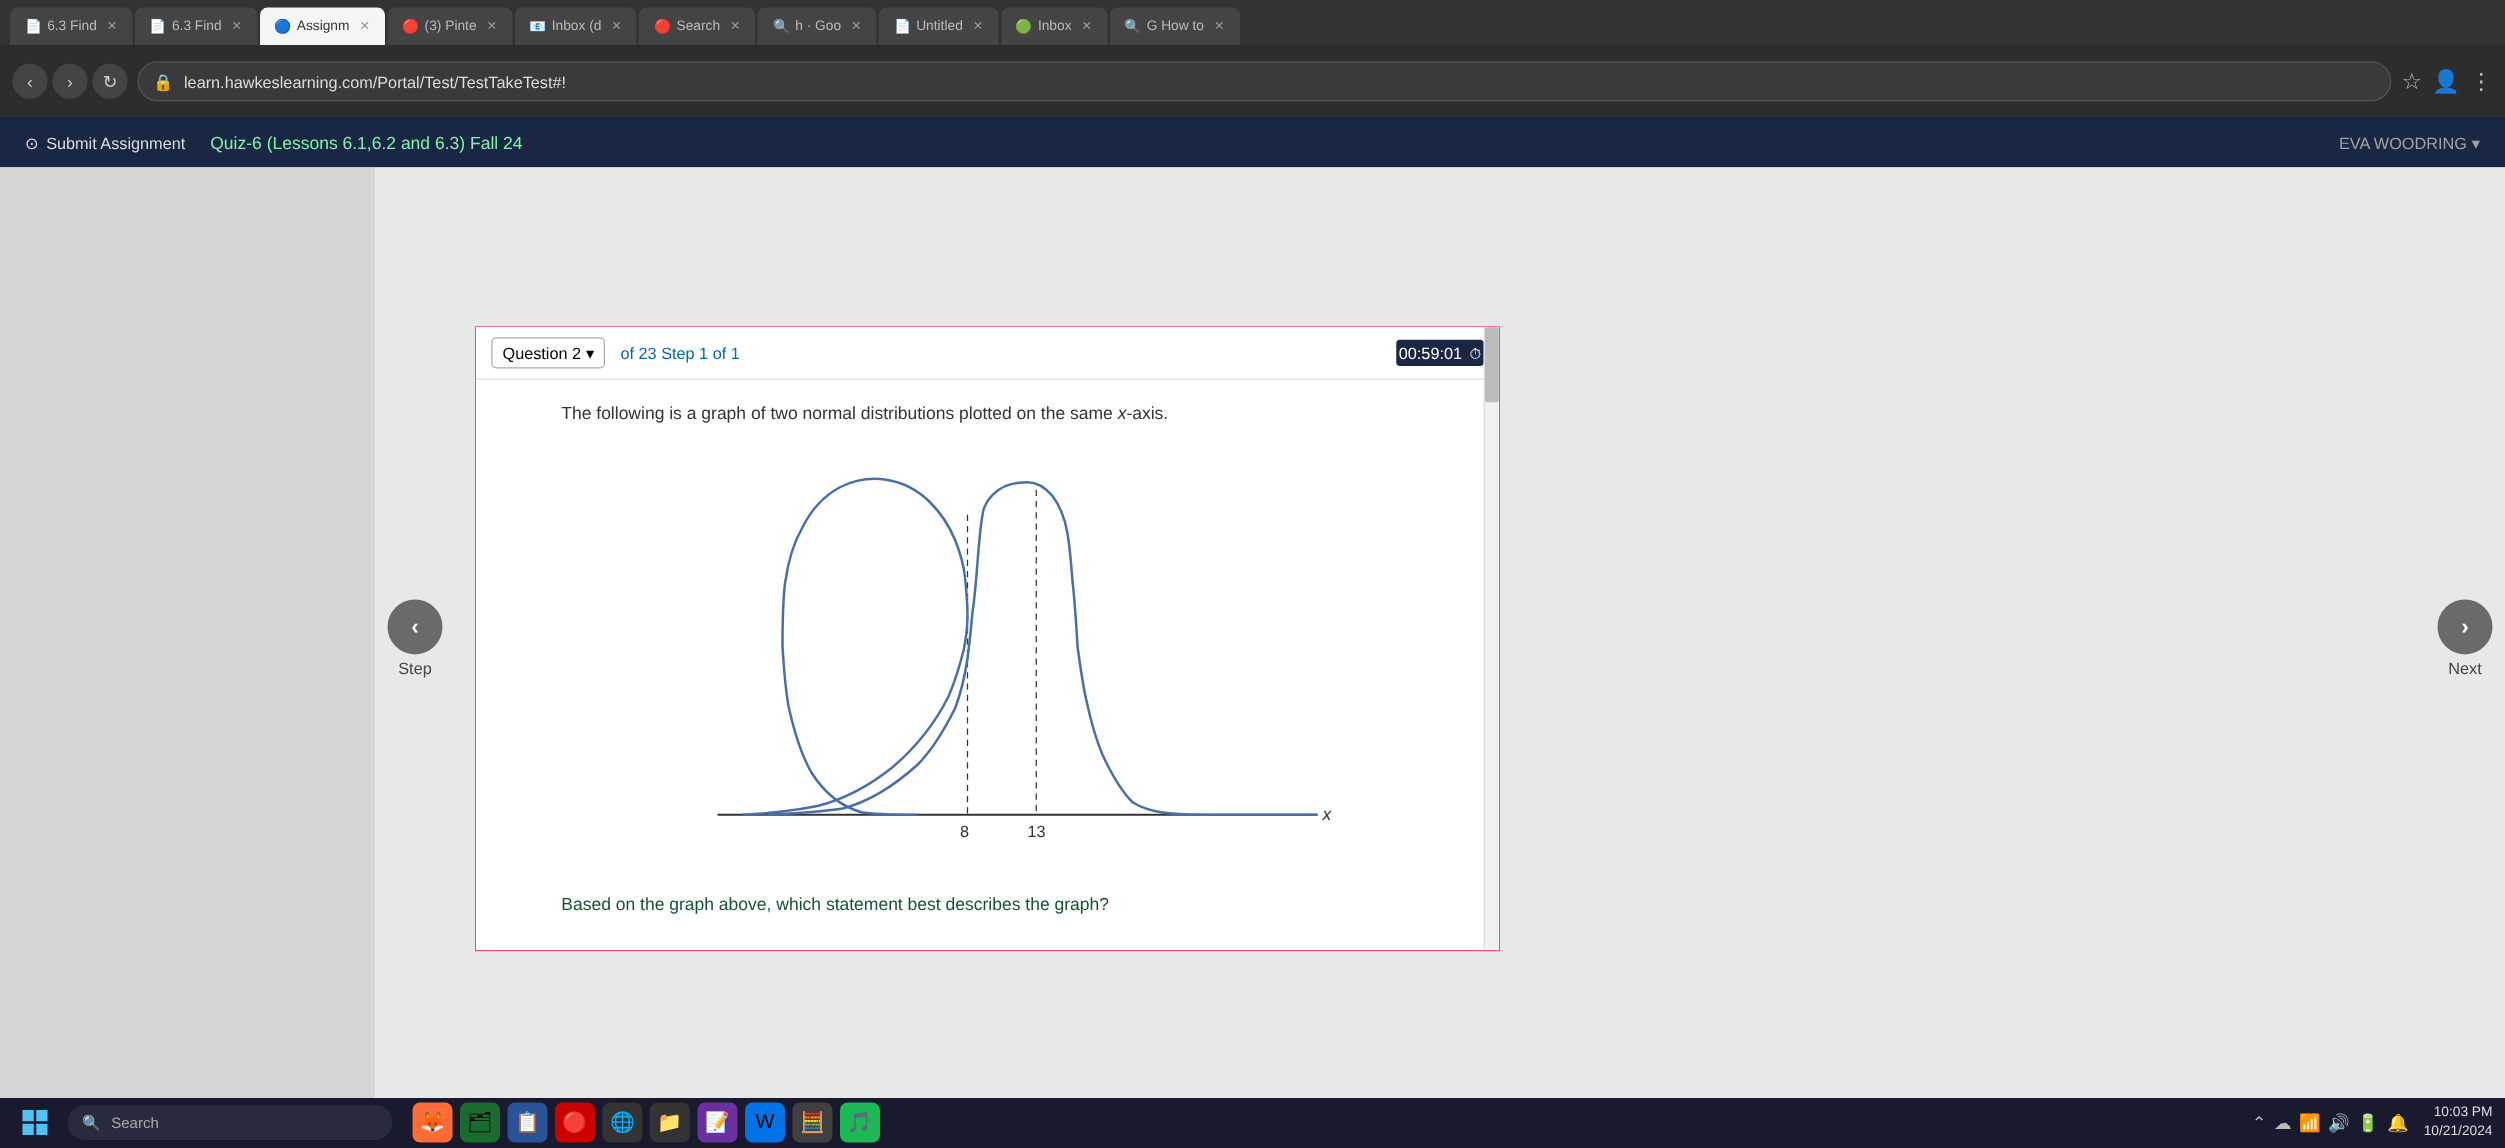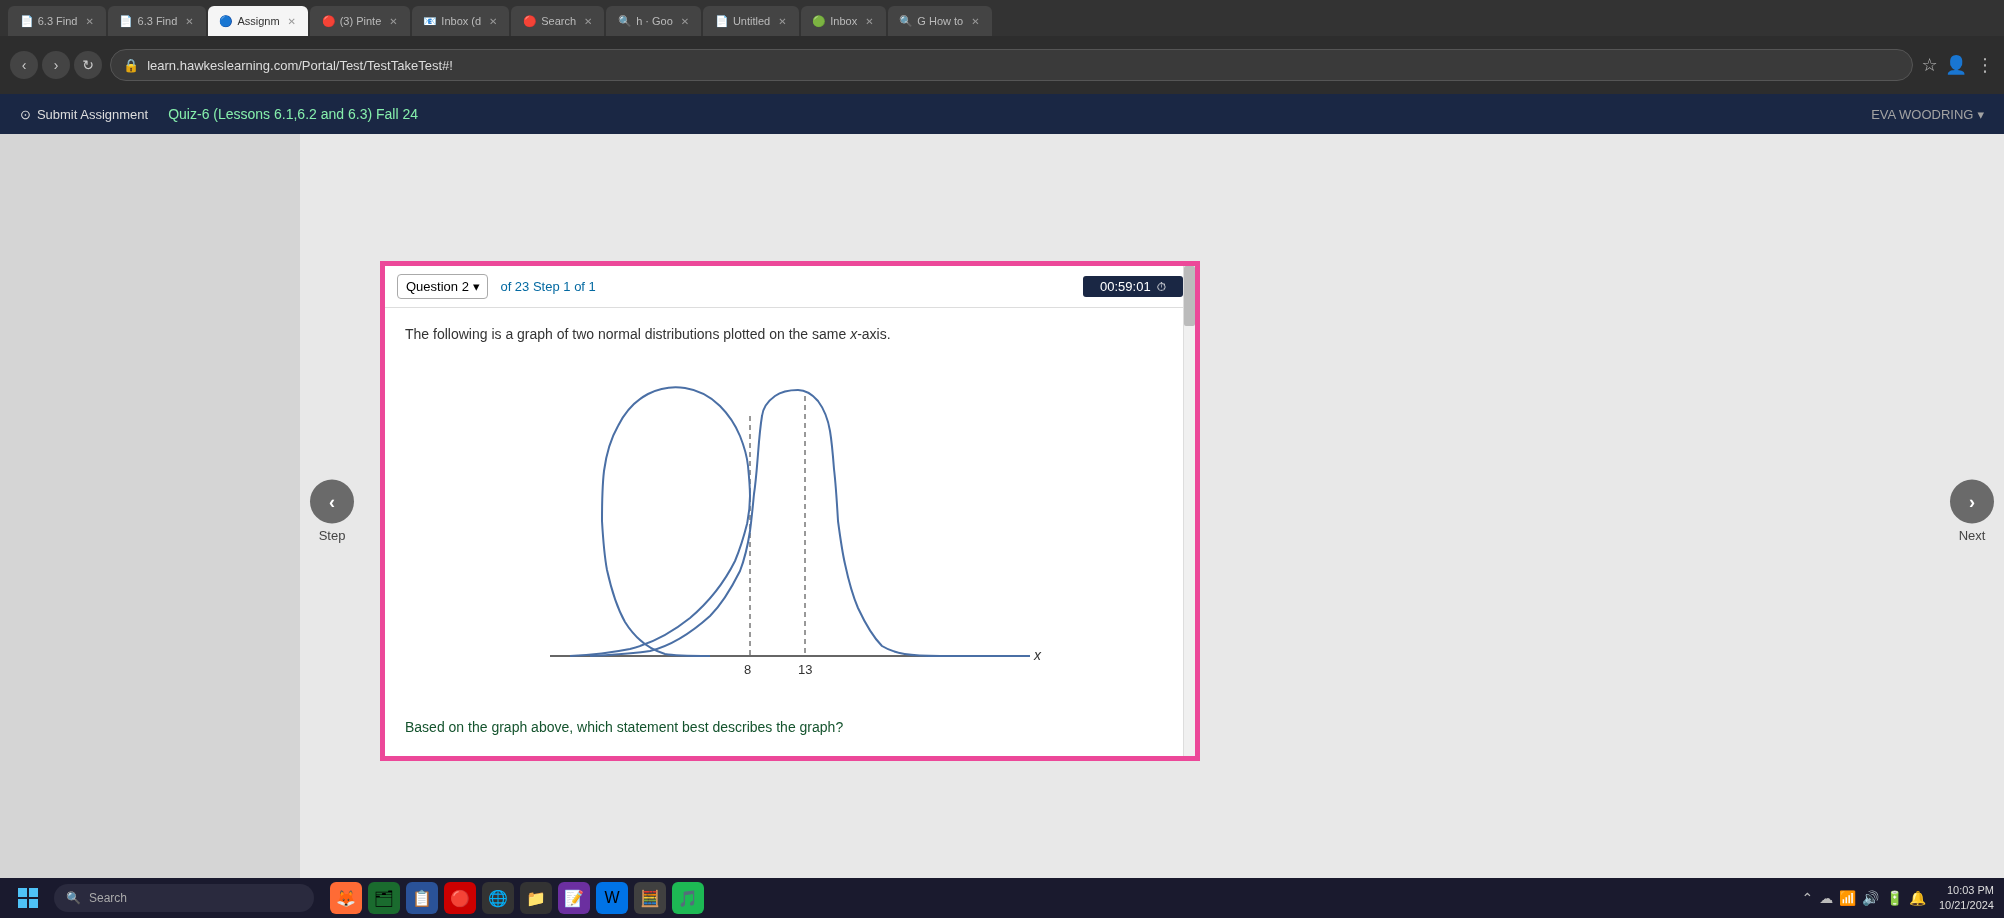--- a/index.html
+++ b/index.html
@@ -150,21 +150,21 @@
       color: white;
       display: flex; align-items: center; justify-content: center;
       font-size: 18px;
       font-weight: bold;
     }
     .nav-label { font-size: 13px; color: #444; }
 
     
     .question-panel {
       background: white;
-      border: 5px solid #ec4899;
+      border: 1px solid #ec4899;
       margin: 0 80px;
       width: 820px;
       max-height: 500px;
       overflow-y: auto;
       position: relative;
     }
     .question-header {
       background: white;
       padding: 8px 12px;
       display: flex;
@@ -181,31 +181,32 @@
       display: flex;
       align-items: center;
       gap: 4px;
       cursor: pointer;
     }
     .step-info { font-size: 13px; color: #0369a1; }
     .timer {
       margin-left: auto;
       background: #1a2744;
       color: white;
-      padding: 3px 17px;
+      padding: 3px 2px;
       border-radius: 3px;
       font-size: 13px;
       display: flex;
       align-items: center;
       gap: 6px;
     }
     .timer-icon { font-size: 12px; }
 
     .question-body {
       padding: 16px 20px;
+      margin-left: 48px;
     }
     .question-text {
       font-size: 14px;
       color: #333;
       margin-bottom: 16px;
       line-height: 1.5;
     }
 
     
     .graph-container {

